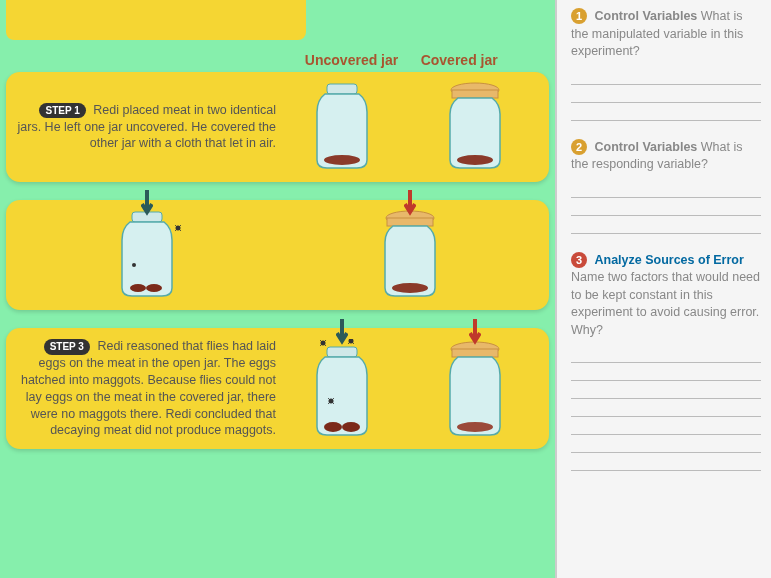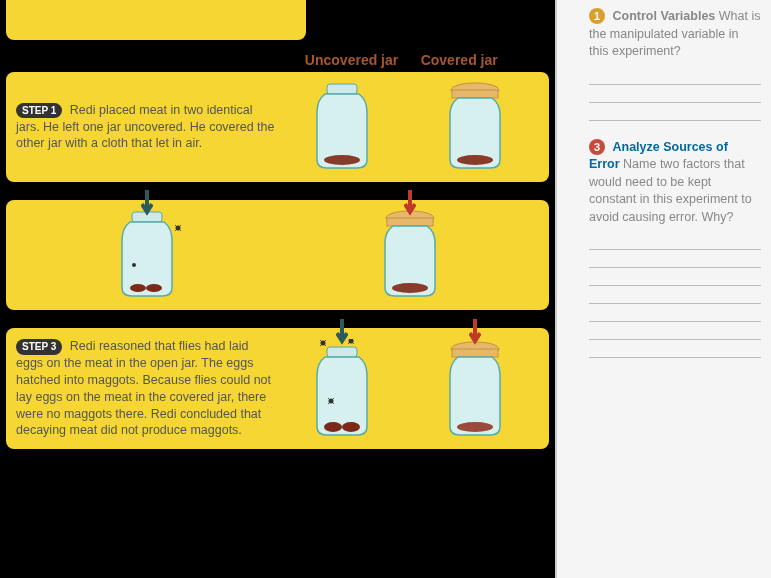--- a/index.html
+++ b/index.html
@@ -6,21 +6,21 @@
   body {
     font-family: Arial, Helvetica, sans-serif;
     background: #e8e8e8;
     width: 771px;
     height: 578px;
     overflow: hidden;
     display: flex;
   }
   .left-panel {
     width: 555px;
-    background: #000000;
+    background: #86efac;
     padding: 0 6px;
   }
   .right-panel {
     flex: 1;
     background: #f5f5f5;
     padding: 8px 10px 8px 14px;
     border-left: 2px solid #ccc;
   }
   .top-yellow {
     background: #f5d633;
@@ -34,26 +34,27 @@
     color: #a85530;
     font-size: 14px;
     font-weight: 600;
     margin-bottom: 4px;
   }
   .headers .spacer { width: 280px; }
   .headers .h1 { width: 140px; text-align: center; }
   .headers .h2 { width: 130px; }
   .step-block {
     background: #f5d633;
-    border-radius: 8px;
+    border-radius: 14px;
     padding: 10px 8px 10px 10px;
     margin-bottom: 18px;
     display: flex;
     align-items: center;
     box-shadow: 0 2px 4px rgba(0,0,0,0.15);
+    text-align: right;
   }
   .step-text {
     width: 260px;
     font-size: 12.5px;
     color: #555;
     line-height: 1.35;
   }
   .step-badge {
     display: inline-block;
     background: #333;
@@ -70,21 +71,20 @@
     justify-content: space-around;
     align-items: center;
     position: relative;
   }
   .jar-wrap { position: relative; width: 90px; display:flex; justify-content:center; }
   .question {
     margin-bottom: 18px;
     font-size: 12.5px;
     color: #888;
     line-height: 1.4;
-    margin-left: 18px;
   }
   .q-num {
     display: inline-block;
     width: 16px; height: 16px;
     border-radius: 50%;
     text-align: center;
     line-height: 16px;
     font-size: 11px;
     font-weight: bold;
     color: #fff;
@@ -216,20 +216,30 @@
     <span class="q-num n1">1</span>
     <span class="q-title">Control Variables</span>
     <span>What is the manipulated variable in this experiment?</span>
     <div class="lines">
       <div class="line"></div>
         <div class="line"></div>
         <div class="line"></div>
     </div>
   </div>
 
+  <div class="question">
+    <span class="q-num n2">2</span>
+    <span class="q-title">Control Variables</span>
+    <span>What is the responding variable?</span>
+    <div class="lines">
+      <div class="line"></div>
+        <div class="line"></div>
+        <div class="line"></div>
+    </div>
+  </div>
 
   <div class="question">
     <span class="q-num n3">3</span>
     <span class="q-title orange">Analyze Sources of Error</span>
     <span>Name two factors that would need to be kept constant in this experiment to avoid causing error. Why?</span>
     <div class="lines">
       <div class="line"></div>
         <div class="line"></div>
         <div class="line"></div>
         <div class="line"></div>

